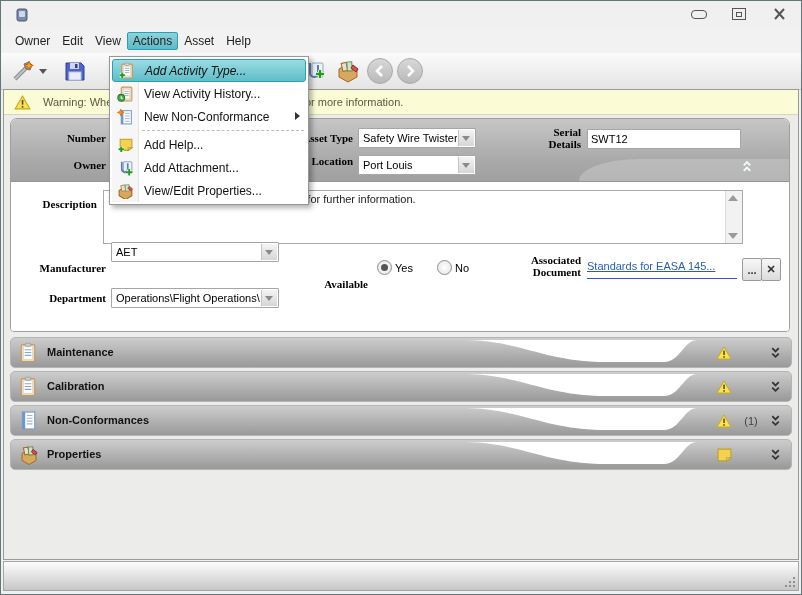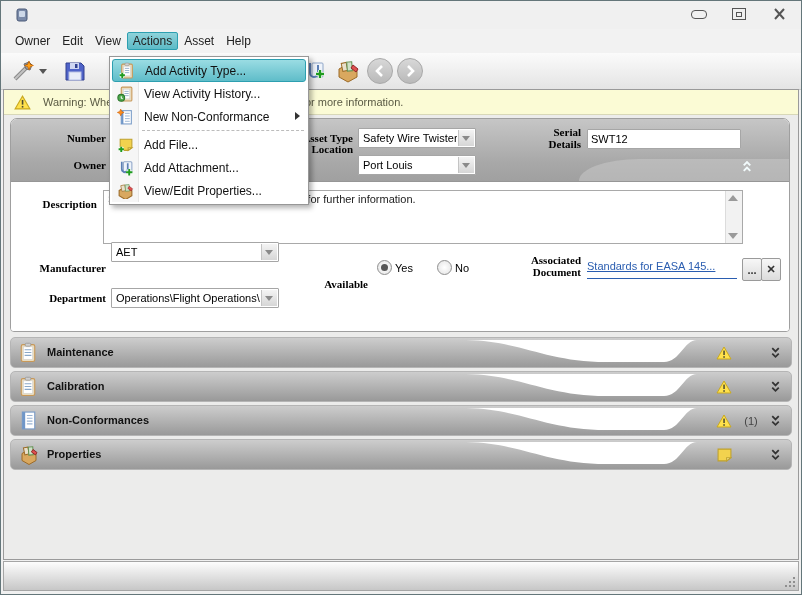--- a/index.html
+++ b/index.html
@@ -84,21 +84,21 @@
   .grip{position:absolute;right:3px;bottom:3px;width:12px;height:12px;}
   .grip i{position:absolute;width:2px;height:2px;background:#8f8f8f;}
   
   .popup{position:absolute;left:108px;top:55px;width:194px;background:#fff;border:1px solid #979797;
     box-shadow:3px 3px 5px rgba(0,0,0,.3);padding:2px;z-index:50;}
   .popup::before{content:"";position:absolute;left:2px;top:2px;bottom:2px;width:26px;
     background:#f6f6f6;border-right:1px solid #e6e6e6;}
   .mi{position:relative;height:23px;display:flex;align-items:center;cursor:default;}
   .mi-ic{width:26px;display:flex;align-items:center;justify-content:center;flex:0 0 26px;z-index:1;}
   .mi-lb{font-size:12px;color:#111;margin-left:6px;white-space:nowrap;z-index:1;}
-  .mi.hl{background:linear-gradient(#9adce3,#5fbdc9);border:1px solid #2d9fb0;border-radius:3px;height:21px;}
+  .mi.hl{background:linear-gradient(#9adce3,#5fbdc9);border:1px solid #2d9fb0;border-radius:3px;height:21px;font-style:italic;}
   .mi-sep{border-top:1px dashed #bcbcbc;margin:2px 2px 2px 30px;height:0;}
   .sub-arrow{position:absolute;right:6px;top:7px;width:0;height:0;
     border-top:4px solid transparent;border-bottom:4px solid transparent;border-left:5px solid #333;}
 </style>
 </head>
 <body>
 
 <div class="window">
 
   <div class="titlebar">
@@ -208,21 +208,21 @@
         <span class="flabel" style="left:280px;top:13px;width:62px;">Asset Type</span>
         <div class="dd" style="left:347px;top:9px;width:118px;">
           <span class="dd-val">Safety Wire Twister</span>
           <span class="dd-btn"></span>
         </div>
         <span class="flabel" style="left:508px;top:7px;width:62px;">Serial Details</span>
         <input class="finput" style="left: 576px; top: 10px; width: 146px;" value="SWT12">
 
         <span class="flabel" style="left:0;top:40px;width:95px;">Owner</span>
         <input class="finput" style="left: 100px; top: 37px; width: 178px;" value="B">
-        <span class="flabel" style="left:280px;top:24px;width:62px;">Location</span>
+        <span class="flabel" style="left:280px;top:36px;width:62px;">Location</span>
         <div class="dd" style="left:347px;top:36px;width:118px;">
           <span class="dd-val">Port Louis</span>
           <span class="dd-btn"></span>
         </div>
       </div>
 
       <div class="panel-body">
         <span class="flabel" style="left:0;top:16px;width:86px;">Description</span>
         <div class="descbox">
           <span class="dtext">See the associated standards document for further information.</span>
@@ -403,21 +403,21 @@
     <div class="mi-sep"></div>
     <div class="mi">
       <span class="mi-ic">
         <svg width="17" height="17" viewBox="0 0 16 16">
           <path d="M3 3 h11 v8 l-3.5 2.5 H3 Z" fill="#f2d24e" stroke="#bfa12e"></path>
           <path d="M14 11 l-3.5 0 0 2.5 Z" fill="#fff0a0" stroke="#bfa12e"></path>
           <path d="M1.5 12.5 h5 M4 10 v5" stroke="#fff" stroke-width="3.4"></path>
           <path d="M1.5 12.5 h5 M4 10 v5" stroke="#1f9b1f" stroke-width="1.8"></path>
         </svg>
       </span>
-      <span class="mi-lb">Add File...</span>
+      <span class="mi-lb">Add Help...</span>
     </div>
     <div class="mi">
       <span class="mi-ic">
         <svg width="17" height="17" viewBox="0 0 16 16">
           <rect x="6" y="2.5" width="8" height="10.5" rx="1" fill="#eef3fa" stroke="#8fa6c8"></rect>
           <path d="M4.5 2.5 v7 a2.8 2.8 0 0 0 5.6 0 V4" fill="none" stroke="#5b7fb5" stroke-width="1.6"></path>
           <path d="M8.5 12.5 h6 M11.5 9.5 v6" stroke="#fff" stroke-width="3.2"></path>
           <path d="M8.5 12.5 h6 M11.5 9.5 v6" stroke="#1f9b1f" stroke-width="1.8"></path>
         </svg>
       </span>

